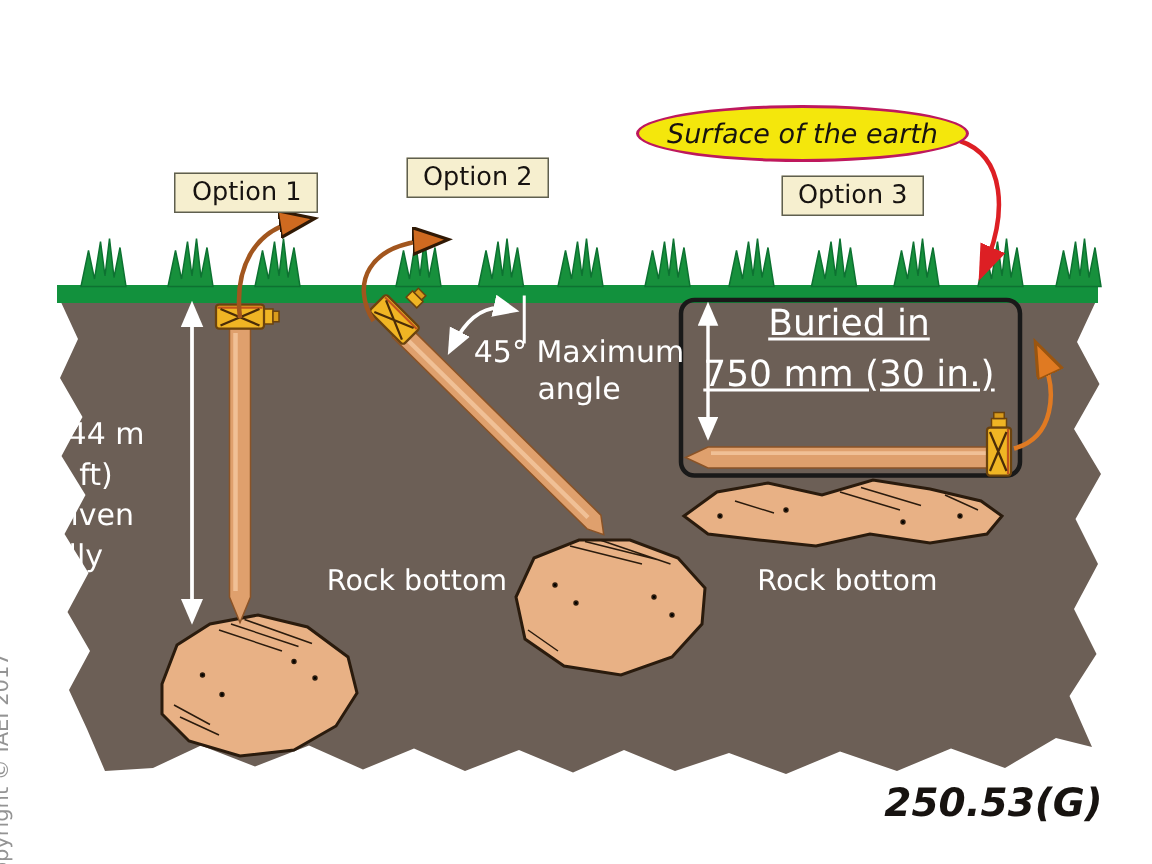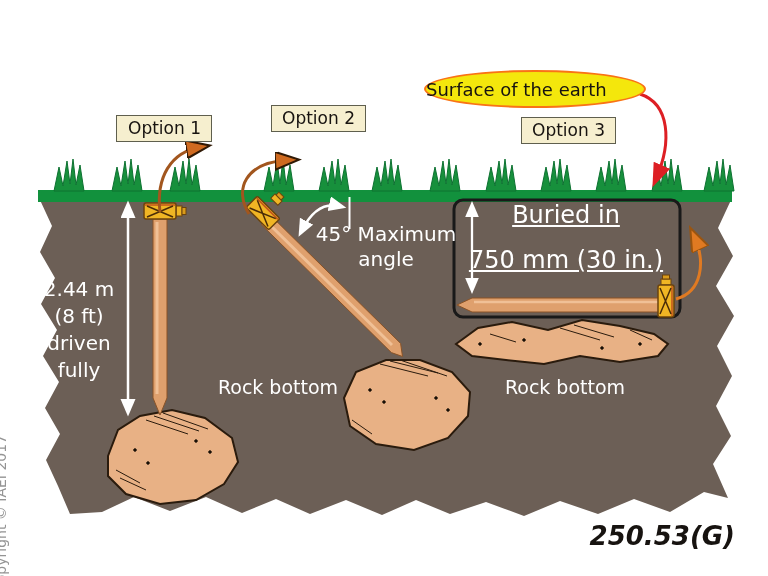--- a/index.html
+++ b/index.html
@@ -8,30 +8,30 @@
   .canvas svg{position:absolute;left:0;top:0;}
   .txt{position:absolute;color:#ffffff;}
   .title{position:absolute;left:0;right:0;top:13px;text-align:center;
          font-size:25px;font-weight:700;color:#171310;letter-spacing:-0.5px;}
   .opt{position:absolute;background:#f6efcf;border:1px solid #5f5f4e;
        color:#171310;font-size:17px;padding:2px 10px 3px 10px;line-height:20px;}
   .opt1{left:116px;top:115px;padding-left:11px;}
   .opt2{left:271px;top:105px;}
   .opt3{left:521px;top:117px;}
   .oval{position:absolute;left:424px;top:70px;width:222px;height:38px;
-        background:#f4e70c;border:2px solid #f97316;border-radius:50%;
-        display:flex;align-items:center;
-        font-size:18px;color:#171310;box-sizing:border-box;}
-  .depth{left:26px;top:276px;width:106px;text-align:center;
+        background:#f4e70c;border:2px solid #be185d;border-radius:50%;
+        display:flex;align-items:center;justify-content:center;
+        font-size:18px;color:#171310;box-sizing:border-box;font-style:italic;}
+  .depth{left:26px;top:276px;width:106px;text-align:left;
          font-size:20px;line-height:27px;}
   .angle{left:302px;top:222px;width:168px;text-align:center;
          font-size:20px;line-height:25px;}
   .trench-label{left:466px;top:203px;width:200px;text-align:center;
          font-size:24px;line-height:25px;text-decoration:underline;}
-  .trench-depth{margin-top:20px;}
+  .trench-depth{margin-top:9px;}
   .rockl{left:208px;top:376px;width:140px;text-align:center;font-size:19px;}
   .rockr{left:495px;top:376px;width:140px;text-align:center;font-size:19px;}
   .copyright{position:absolute;left:9px;top:577px;width:185px;
          color:#949494;font-size:14px;transform:rotate(-90deg);
          transform-origin:left bottom;}
   .coderef{position:absolute;right:33px;top:521px;color:#171310;
          font-size:26px;font-style:italic;font-weight:600;}
 </style>
 </head>
 <body>

